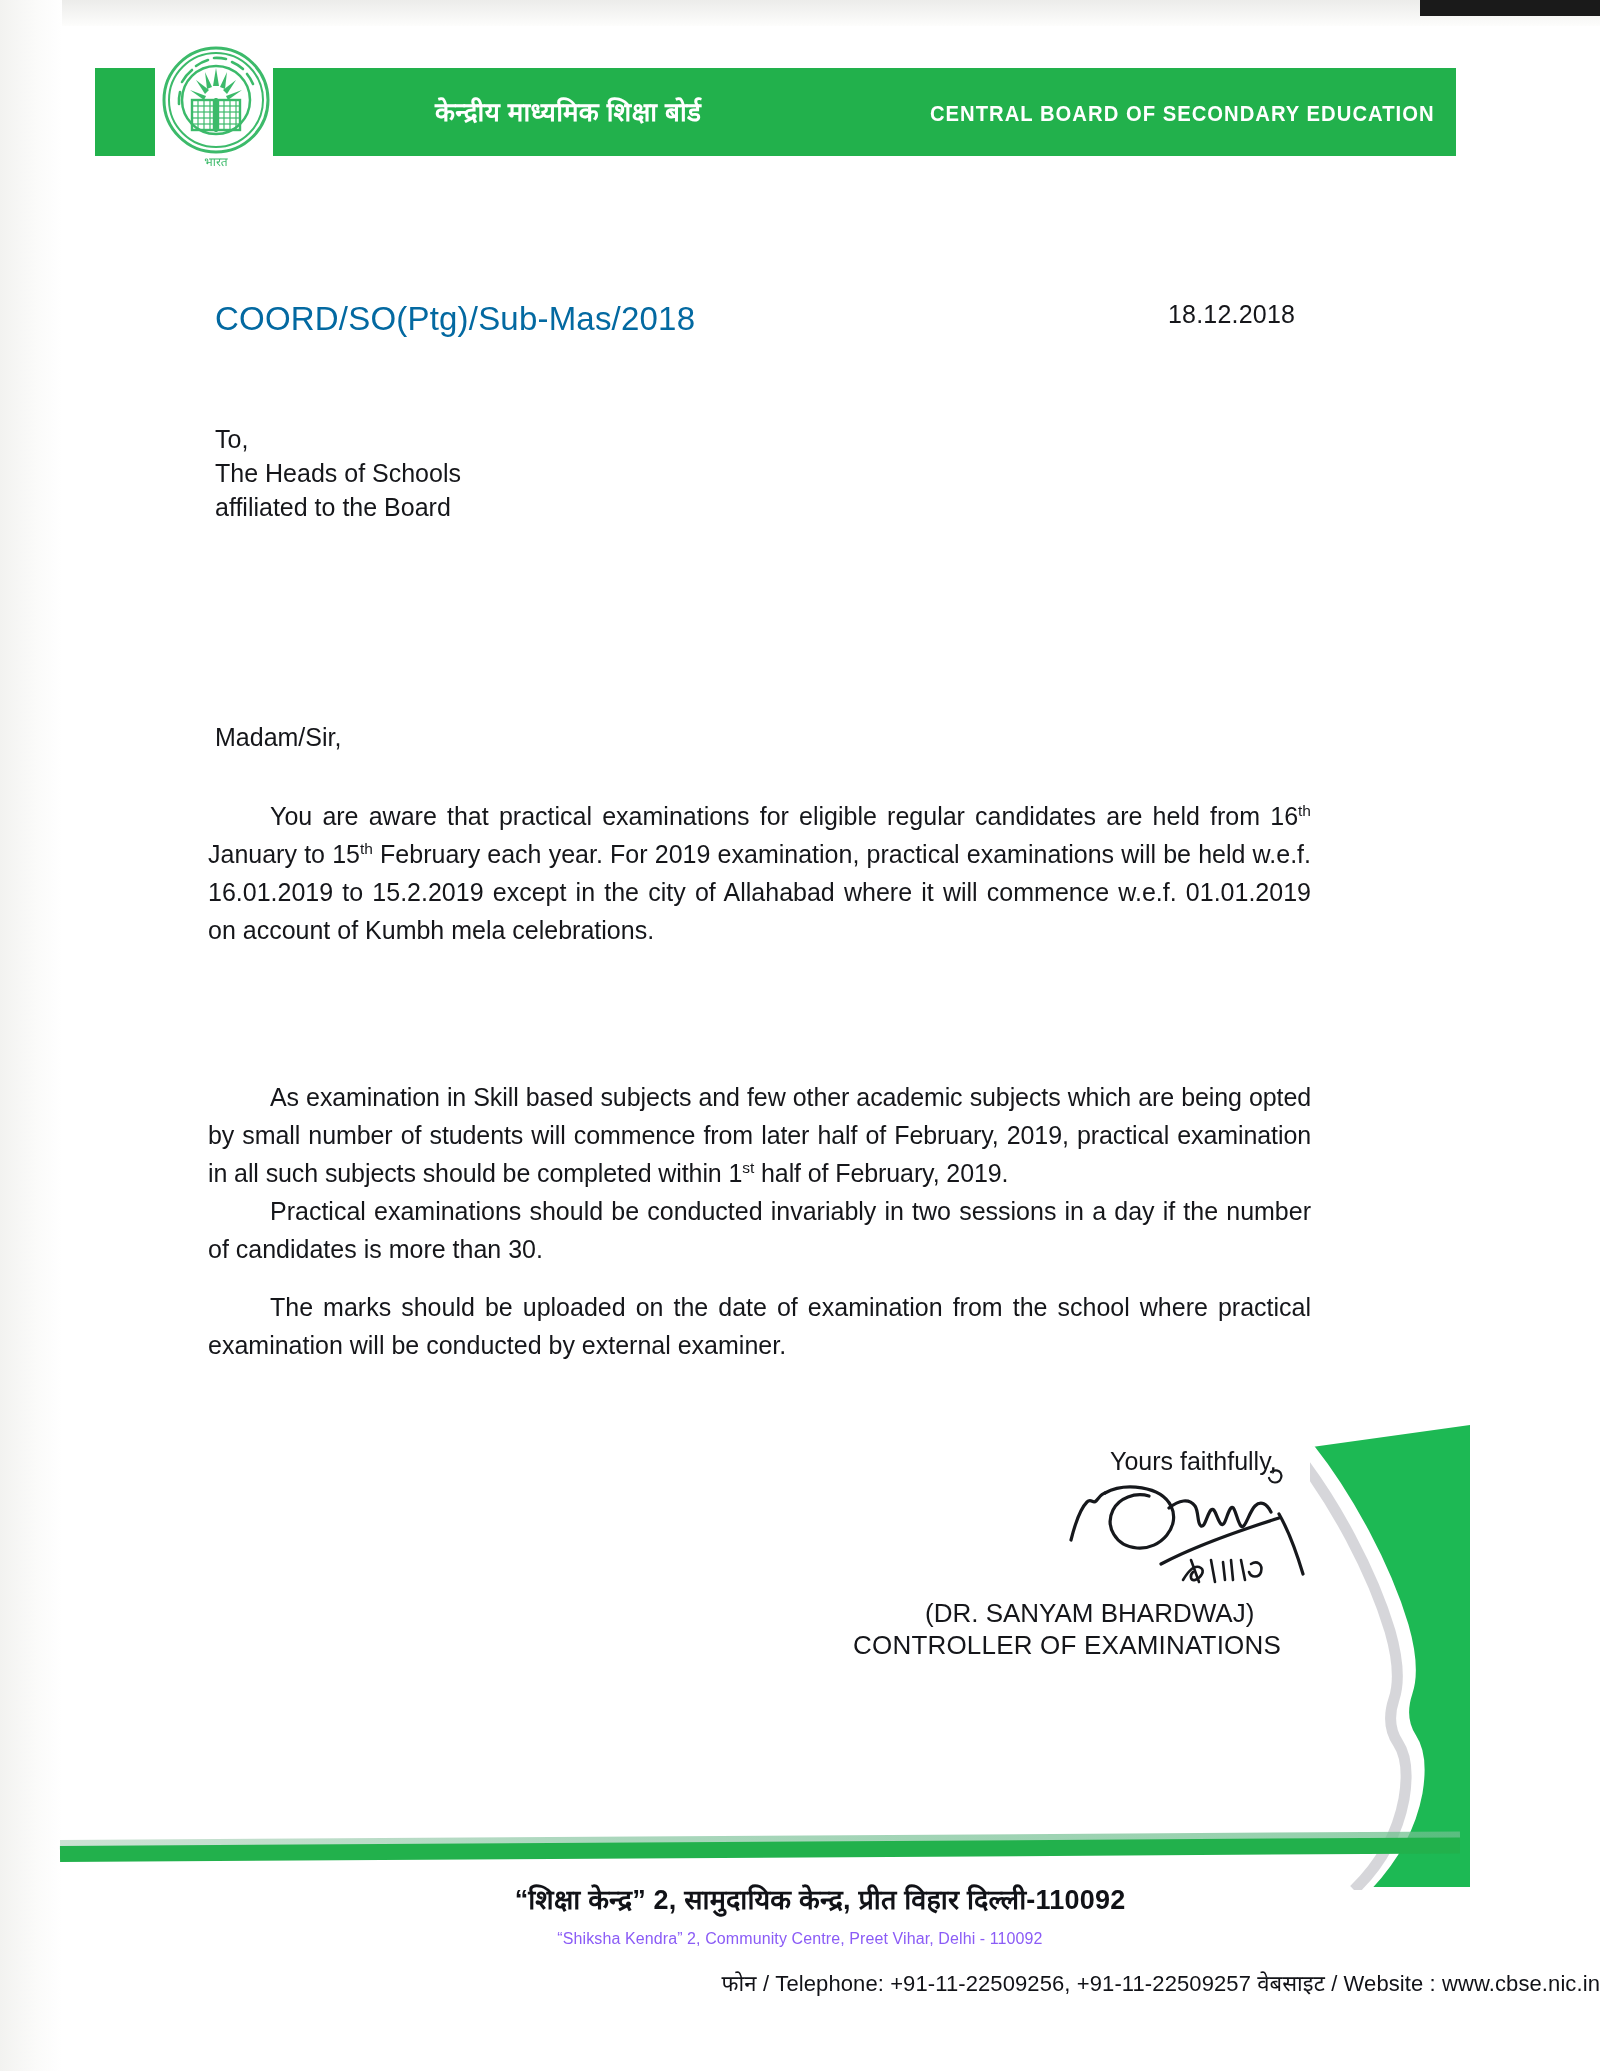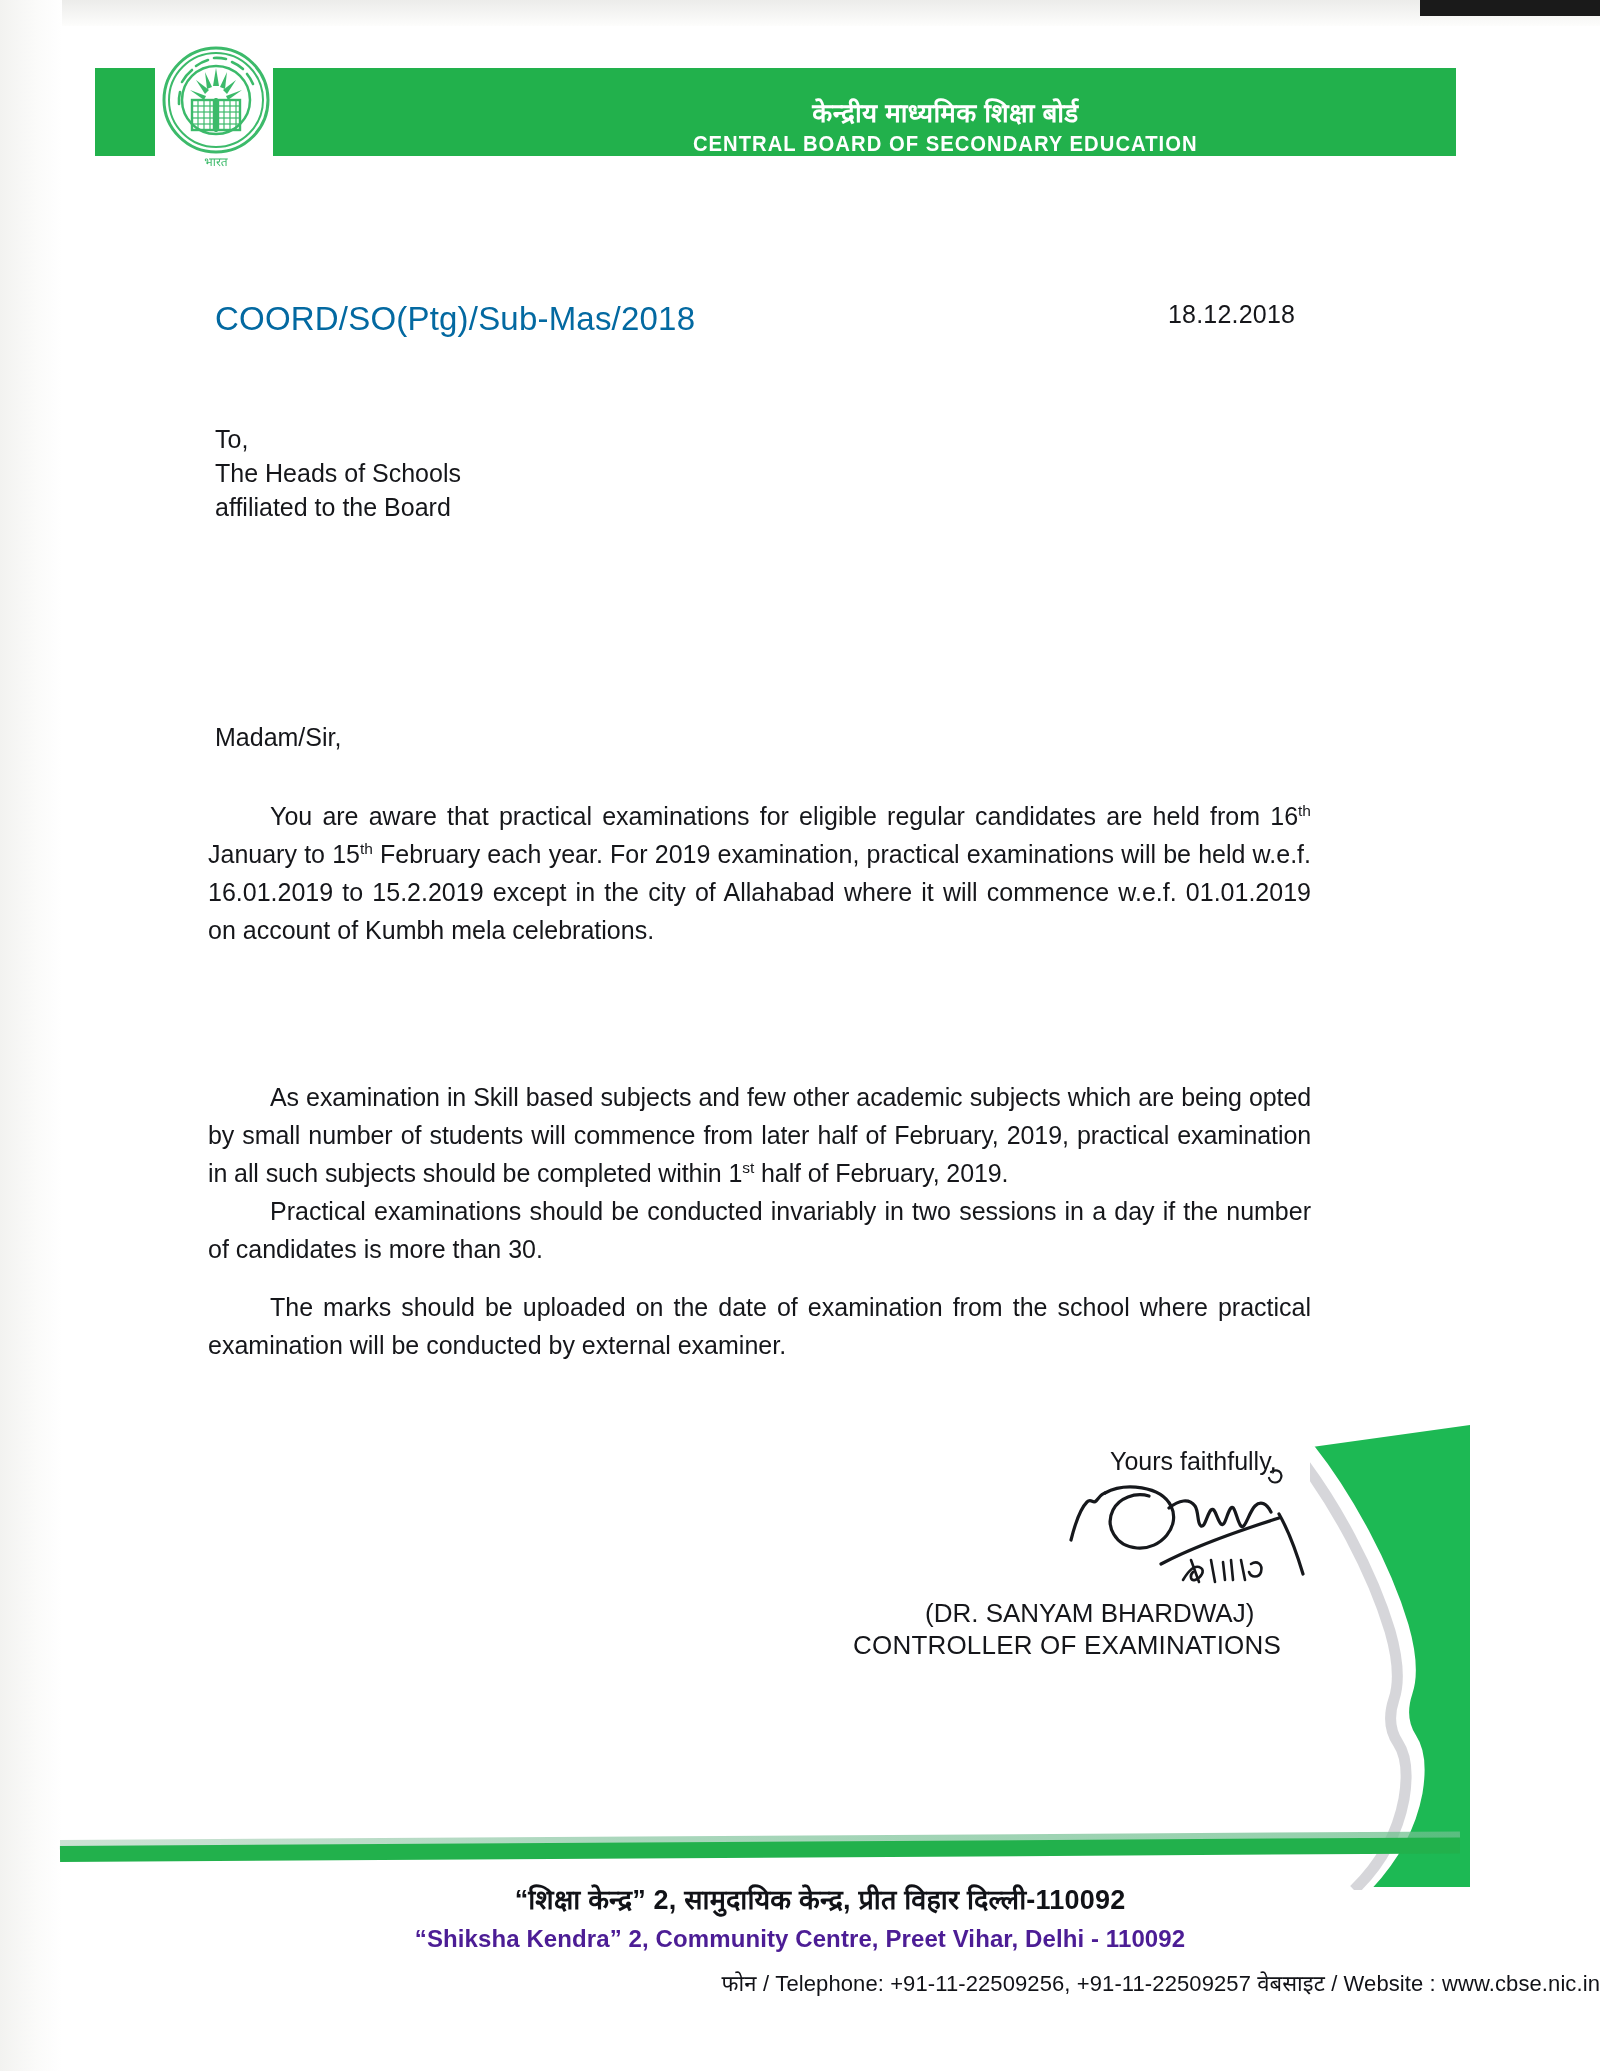--- a/index.html
+++ b/index.html
@@ -46,23 +46,23 @@
     top: 68px;
     width: 1361px;
     height: 88px;
     background: #22b14c;
   }
   .header-band-inner {
     position: absolute;
     left: 0; top: 0;
     width: 100%; height: 100%;
     display: flex;
-    flex-direction: column;
+    flex-direction: row;
     align-items: center;
-    justify-content: flex-end;
+    justify-content: space-between;
     padding-left: 340px;
     box-sizing: border-box;
   }
   .header-hi {
     color: #ffffff;
     font-size: 26px;
     font-weight: bold;
     letter-spacing: 0.4px;
     line-height: 1.1;
     font-family: "Liberation Sans", sans-serif;
@@ -245,23 +245,23 @@
   }
   .footer-hi {
     font-size: 27px;
     font-weight: bold;
     color: #111217;
     line-height: 40px;
     letter-spacing: 0.2px;
     margin-left: 40px;
   }
   .footer-en {
-    font-size: 24px;
-    font-weight: bold;
-    color: #4c1d95;
+    font-size: 16px;
+    font-weight: normal;
+    color: #8b5cf6;
     line-height: 38px;
     letter-spacing: 0.1px;
   }
   .footer-contact {
     font-size: 22px;
     font-weight: normal;
     color: #111217;
     line-height: 40px;
     margin-top: 6px;
     letter-spacing: 0.1px;

